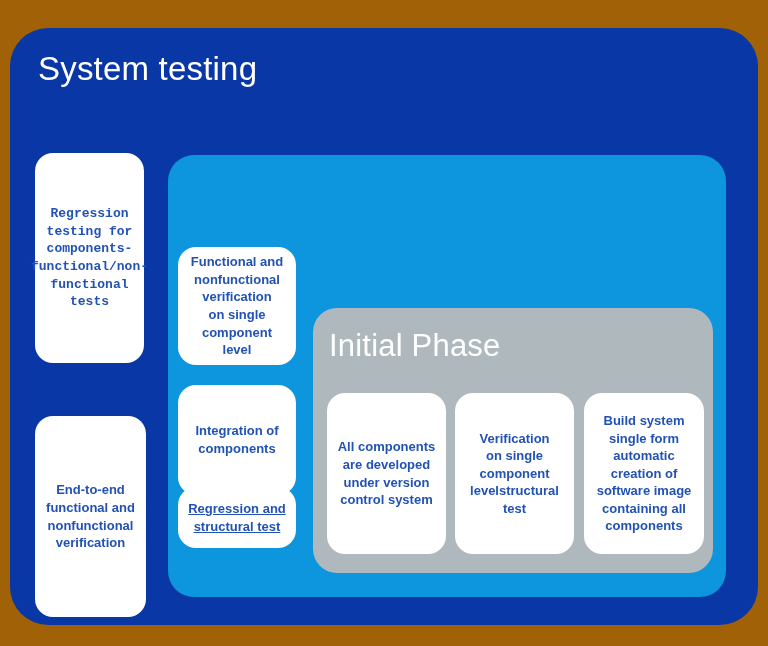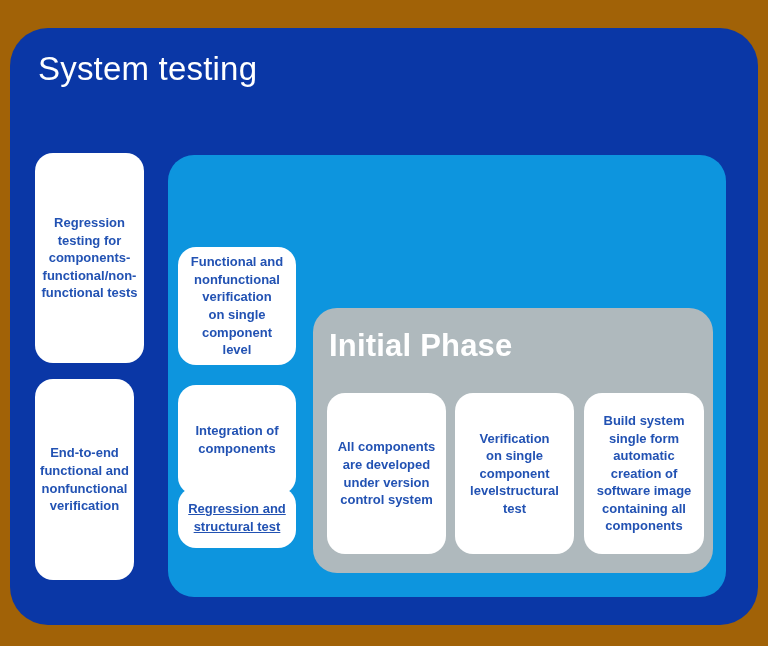--- a/index.html
+++ b/index.html
@@ -63,43 +63,43 @@
     height: 265px;
     background: #AFB9BD;
     border-radius: 24px;
   }
   .ip-title {
     position: absolute;
     left: 329px;
     top: 328px;
     color: #ffffff;
     font-size: 31px;
-    font-weight: 700;
+    font-weight: 400;
     letter-spacing: 0.2px;
     white-space: nowrap;
   }
   .card {
     position: absolute;
     background: #ffffff;
     border-radius: 18px;
     display: flex;
     align-items: center;
     justify-content: center;
     text-align: center;
     color: #2252B3;
     font-size: 13px;
     font-weight: 700;
     line-height: 1.35;
     white-space: pre-line;
     padding: 2px;
     box-sizing: border-box;
   }
   
-  .card.left-1 { left: 35px;  top: 153px; width: 109px; height: 210px; }
-  .card.left-2 { left: 35px;  top: 379px; width: 99px; height: 201px; }
+  .card.left-1 { left: 35px;  top: 153px; width: 109px; height: 210px; font-family: Liberation Mono, monospace; }
+  .card.left-2 { left: 35px;  top: 416px; width: 111px; height: 201px; }
   
   .card.ci-1   { left: 178px; top: 247px; width: 118px; height: 118px; }
   .card.ci-2   { left: 178px; top: 385px; width: 118px; height: 110px; }
   .card.ci-3   { left: 178px; top: 487px; width: 118px; height: 61px; text-decoration: underline; }
   
   .card.ip-1   { left: 327px; top: 393px; width: 119px; height: 161px; }
   .card.ip-2   { left: 455px; top: 393px; width: 119px; height: 161px; }
   .card.ip-3   { left: 584px; top: 393px; width: 120px; height: 161px; }
 </style>
 </head>

